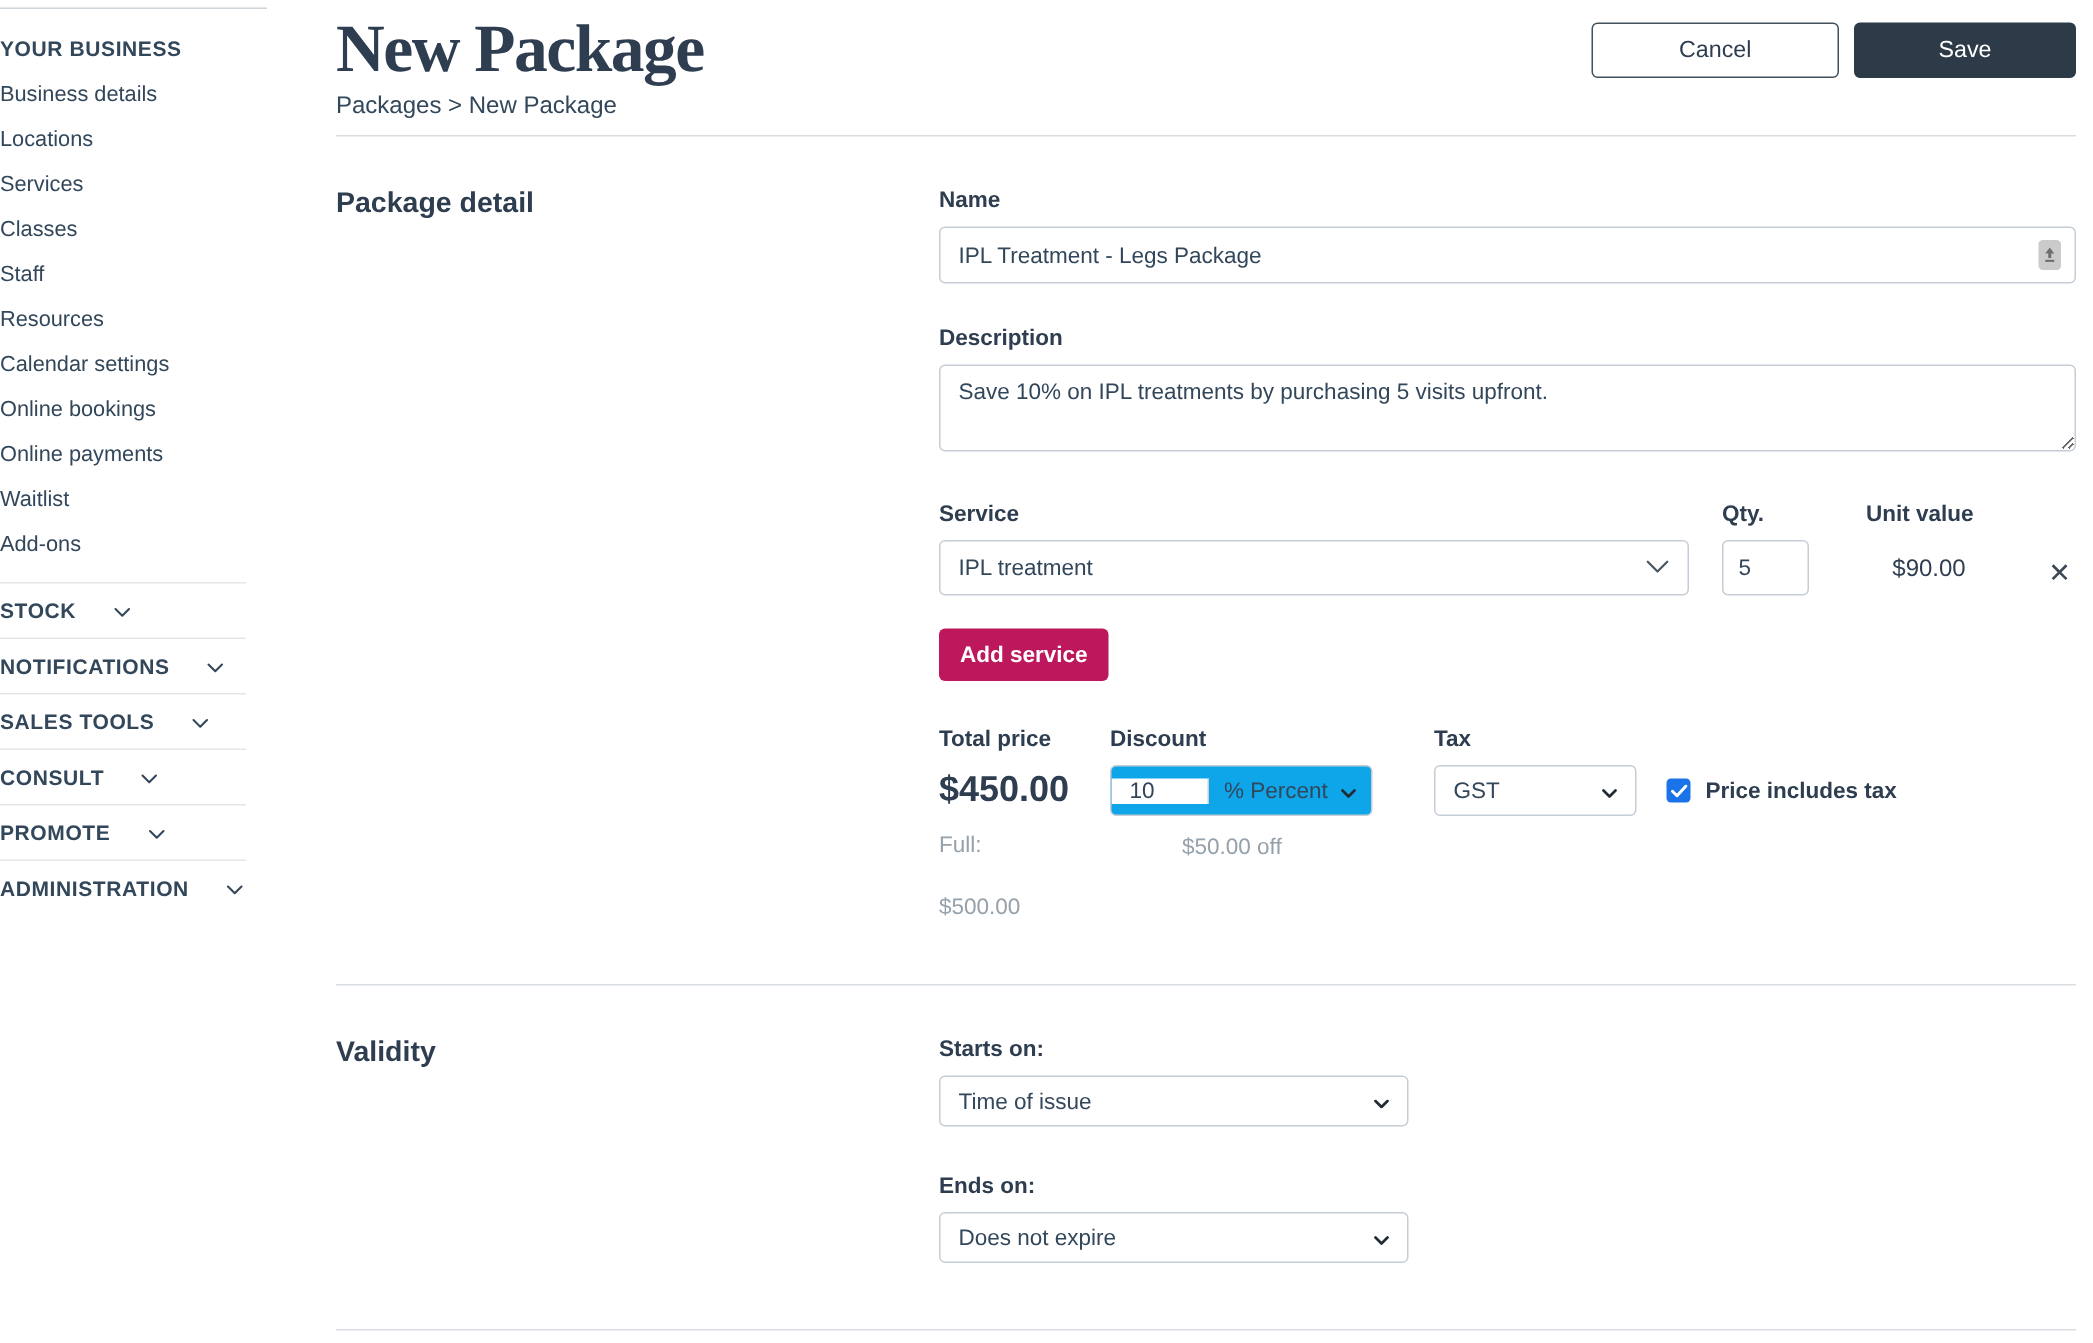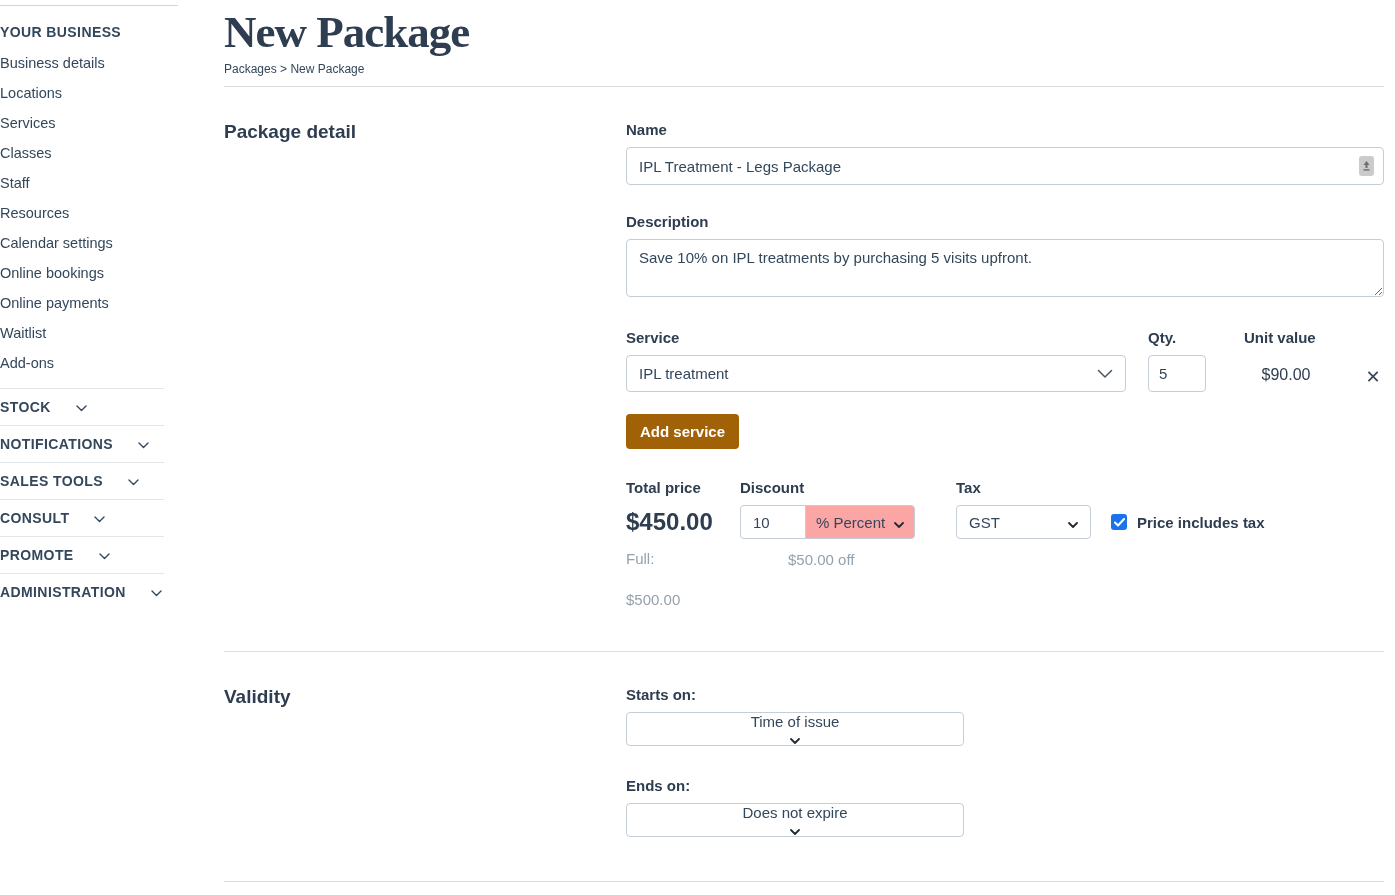--- a/index.html
+++ b/index.html
@@ -17,21 +17,21 @@
     font-size:14px; font-weight:700; letter-spacing:.4px; color:#33475b; cursor:pointer; width:164px; }
   .side-group:first-child { border-top:1px solid #e2e6ea; }
   .chev { display:inline-block; flex-shrink:0; }
 
   
   .main { position:absolute; left:224px; top:0; width:1160px; }
   .page-header { display:flex; justify-content:space-between; align-items:flex-start;
     padding:10px 0 10px 0; border-bottom:1px solid #d9dee3; }
   .title { font-family:"Liberation Serif","DejaVu Serif",serif; font-size:45px; font-weight:600;
     letter-spacing:-1px; color:#2e3d4f; line-height:1.0; }
-  .breadcrumb { margin-top:7px; font-size:12px; color:#33475b; }
+  .breadcrumb { margin-top:7px; font-size:16px; color:#33475b; }
   .breadcrumb a { color:#33475b; text-decoration:none; cursor:pointer; }
   .header-actions { display:flex; gap:10px; margin-top:5px; }
   .btn { height:37px; border-radius:4px; font-size:15.5px; display:flex; align-items:center;
     justify-content:center; cursor:pointer; font-family:inherit; }
   .btn-cancel { width:165px; background:#ffffff; border:1px solid #42505c; color:#2e3d4f; }
   .btn-save { width:148px; background:#2d3a47; border:1px solid #2d3a47; color:#ffffff; }
 
   .section { display:flex; padding-top:34px; }
   .section-left { width:402px; flex-shrink:0; }
   .section-heading { font-size:19px; font-weight:700; color:#2e3d4f; }
@@ -59,47 +59,47 @@
 
   .selectbox { height:37px; border:1px solid #c5ced6; border-radius:4px; background:#fff;
     display:flex; align-items:center; justify-content:space-between; padding:0 12px;
     font-size:15px; color:#33475b; cursor:pointer; }
   .selectbox.small { height:34px; }
 
   .qty-input { width:58px; height:37px; border:1px solid #c5ced6; border-radius:4px;
     padding:0 10px; font-size:15px; color:#33475b; font-family:inherit; }
 
   .add-service { margin-top:22px; display:inline-flex; align-items:center; justify-content:center;
-    height:35px; padding:0 14px; background:#a16207; color:#ffffff; font-size:15px; font-weight:700;
+    height:35px; padding:0 14px; background:#be185d; color:#ffffff; font-size:15px; font-weight:700;
     border:none; border-radius:4px; cursor:pointer; font-family:inherit; }
 
   .price-row { display:flex; margin-top:30px; align-items:flex-start; }
   .total-col { width:114px; flex-shrink:0; }
   .total-price { font-size:24px; font-weight:800; color:#2e3d4f; margin-top:12px; }
   .muted { color:#95a1ab; font-size:15px; }
   .full-label { margin-top:14px; }
   .full-price { margin-top:24px; }
   .discount-col { width:216px; flex-shrink:0; }
   .discount-group { display:flex; margin-top:8px; border:1px solid #c5ced6; border-radius:4px;
-    overflow:hidden; width:175px; height:34px; background:#fca5a5; }
+    overflow:hidden; width:175px; height:34px; background:#0ea5e9;align-items:center; }
   .discount-input { width:65px; border:none; border-right:1px solid #c5ced6; padding:0 12px;
     font-size:15px; color:#33475b; font-family:inherit; }
   .discount-select { flex:1; border:none; display:flex; align-items:center; justify-content:space-between;
     padding:0 10px; font-size:15px; color:#33475b; cursor:pointer; }
   .discount-off { margin-top:12px;margin-left:48px; }
   .tax-col { flex:1; }
   .tax-line { display:flex; align-items:center; margin-top:8px; }
   .tax-select { width:135px; }
   .checkbox-row { display:flex; align-items:center; margin-left:20px; cursor:pointer; }
   .checkbox { width:16px; height:16px; background:#1a73e8; border-radius:3px; display:flex;
     align-items:center; justify-content:center; }
   .checkbox-label { margin-left:10px; font-size:15px; font-weight:700; color:#2e3d4f; }
 
   .hdivider { border-top:1px solid #d9dee3; margin-top:43px; }
-  .validity-select { width:338px;flex-direction:column; }
+  .validity-select { width:313px; }
   .ends-block { margin-top:31px; }
 </style>
 </head>
 <body>
 
 <aside class="sidebar">
   <div class="sidebar-topline"></div>
   <div class="sidebar-inner">
     <div class="side-header">YOUR BUSINESS</div>
 
@@ -212,20 +212,24 @@
 <main class="main">
 
   <div class="page-header">
     <div>
       <h1 class="title">New Package</h1>
       <div class="breadcrumb">
         <a>Packages</a>
         <span>&gt;</span>
         <span>New Package</span>
       </div>
+    </div>
+    <div class="header-actions">
+      <button class="btn btn-cancel">Cancel</button>
+      <button class="btn btn-save">Save</button>
     </div>
   </div>
 
   <section class="section">
     <div class="section-left">
       <h2 class="section-heading">Package detail</h2>
     </div>
     <div class="section-right">
 
       <div class="field-label">Name</div>

